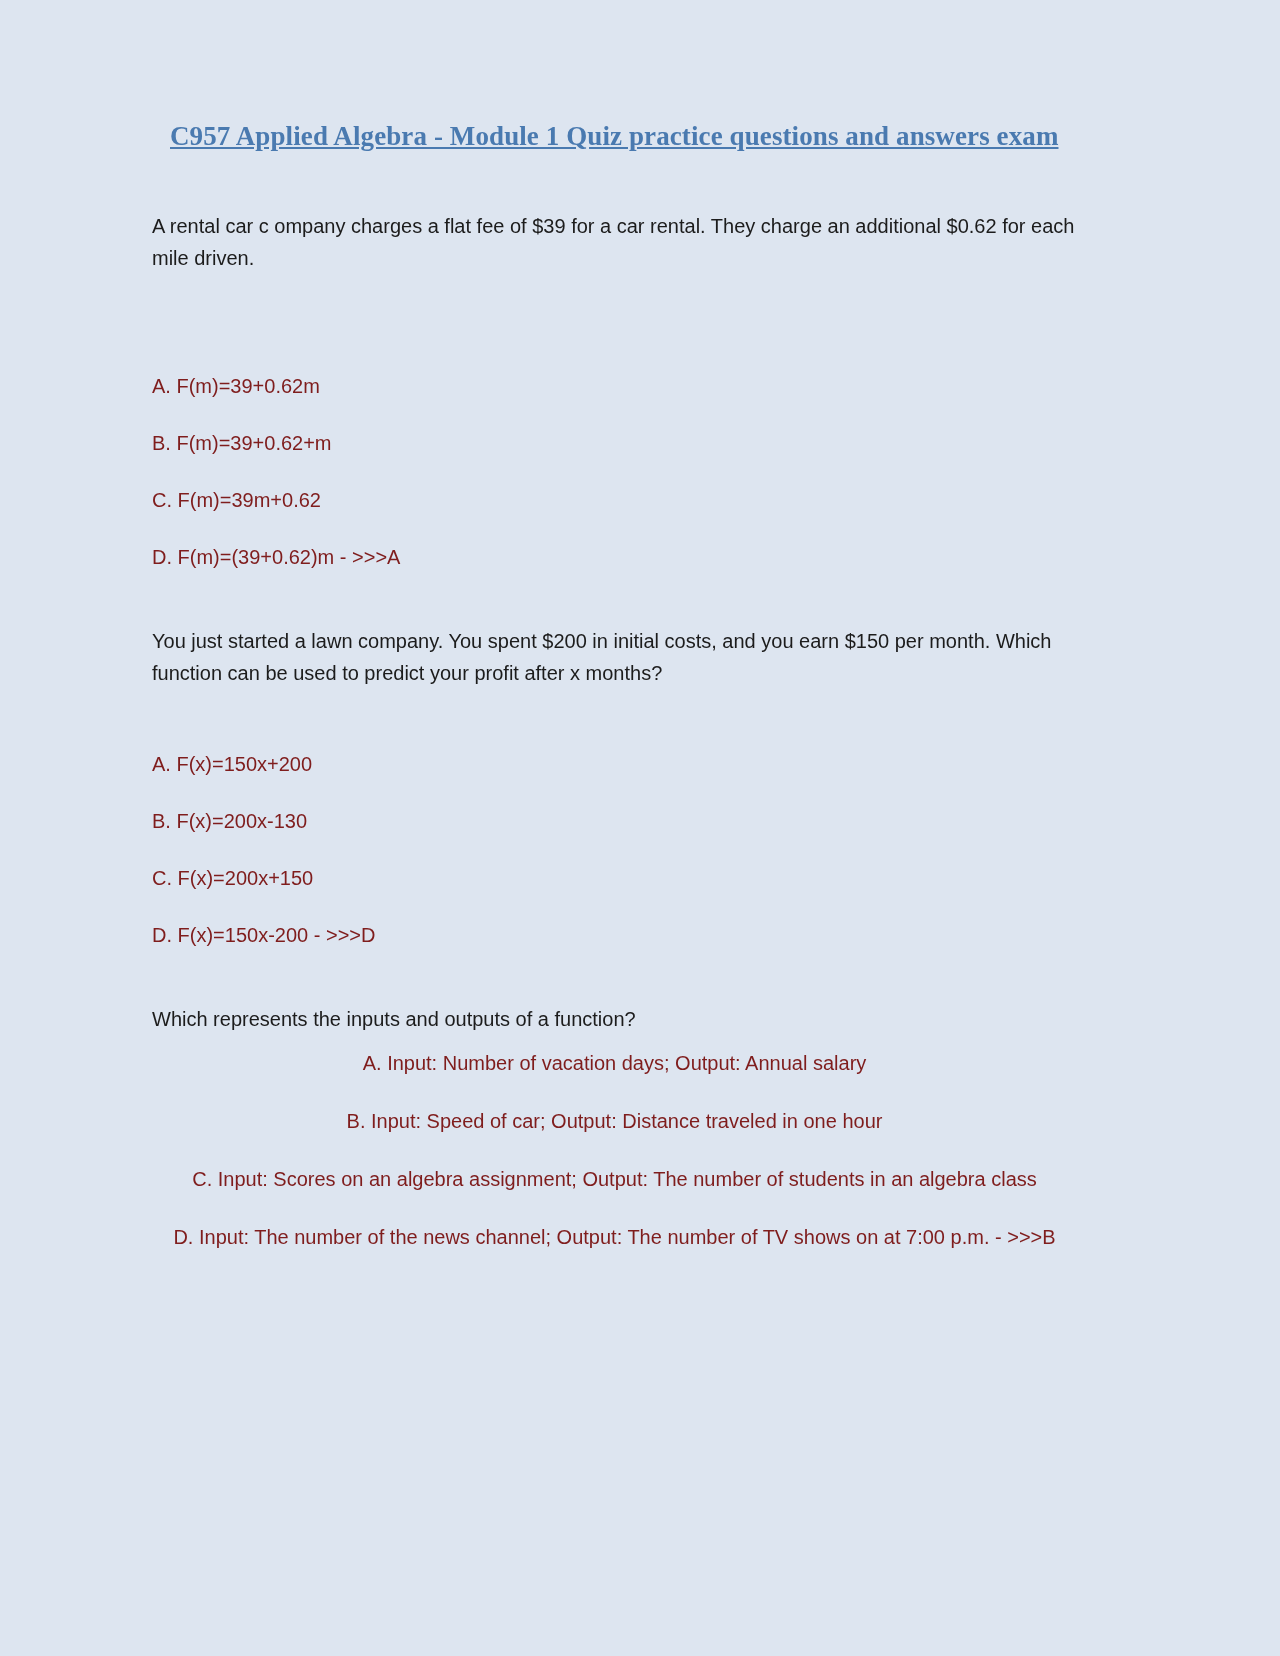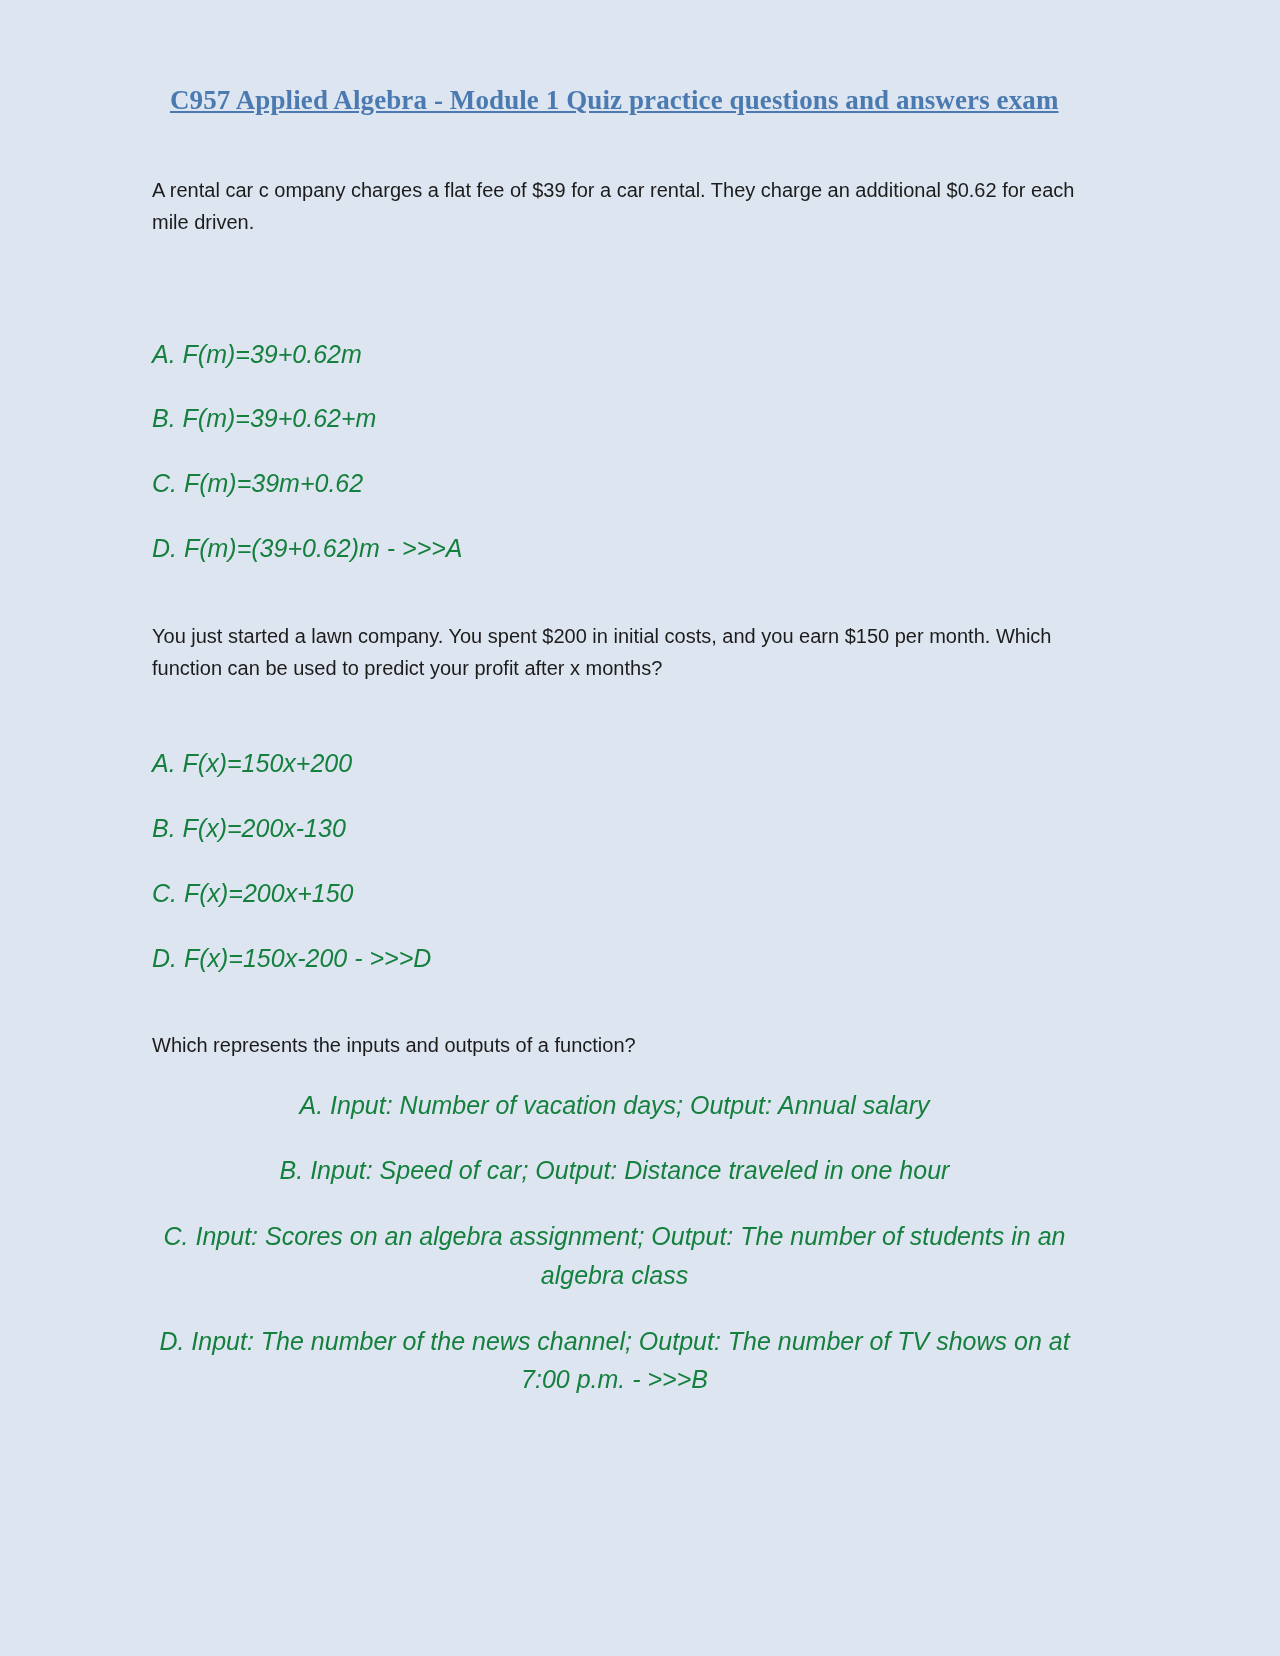--- a/index.html
+++ b/index.html
@@ -11,21 +11,21 @@
     height: 1656px;
     background: #dde5f0;
     font-family: "Liberation Sans", sans-serif;
     color: #1a1a1a;
   }
   .page {
     position: relative;
     width: 1280px;
     height: 1656px;
     box-sizing: border-box;
-    padding: 84px 150px 0 152px;
+    padding: 120px 150px 0 152px;
   }
   .doc-title {
     font-family: "Liberation Serif", serif;
     font-size: 27px;
     font-weight: bold;
     color: #4a7ab0;
     text-decoration: underline;
     letter-spacing: 0.1px;
     margin: 0 0 56px 18px;
     line-height: 1.25;
@@ -40,39 +40,38 @@
   .stem {
     margin-bottom: 34px;
   }
   .spacer-lg {
     height: 42px;
   }
   .spacer-md {
     height: 26px;
   }
   .choice {
-    font-size: 25px;
+    font-size: 20px;
     line-height: 1.55;
     margin: 0 0 26px 0;
     max-width: 925px;
-    color: #15803d;
-    font-style: italic;
+    color: #7f1d1d;
   }
   .choice:last-child {
     margin-bottom: 0;
   }
   .block {
     margin-bottom: 52px;
   }
   .block.tight .choice {
     margin-bottom: 27px;
     text-align: center;
   }
   .q3-stem {
-    margin-bottom: 24px;
+    margin-bottom: 12px;
   }
 </style>
 </head>
 <body>
 
 <div class="page">
 
   <h1 class="doc-title">C957 Applied Algebra - Module 1 Quiz practice questions and answers exam</h1>
 
   <section>

